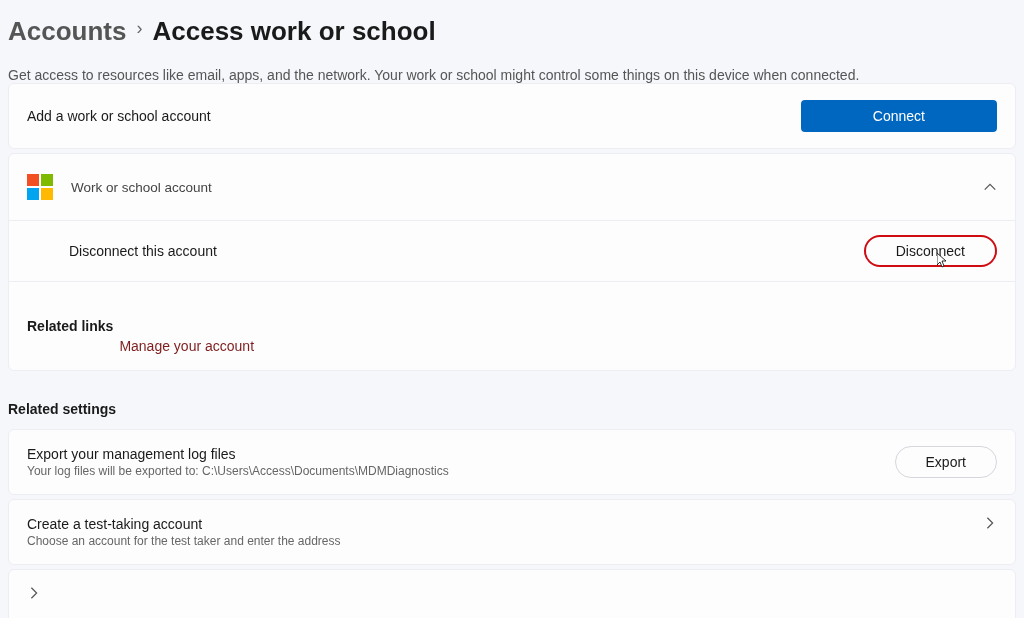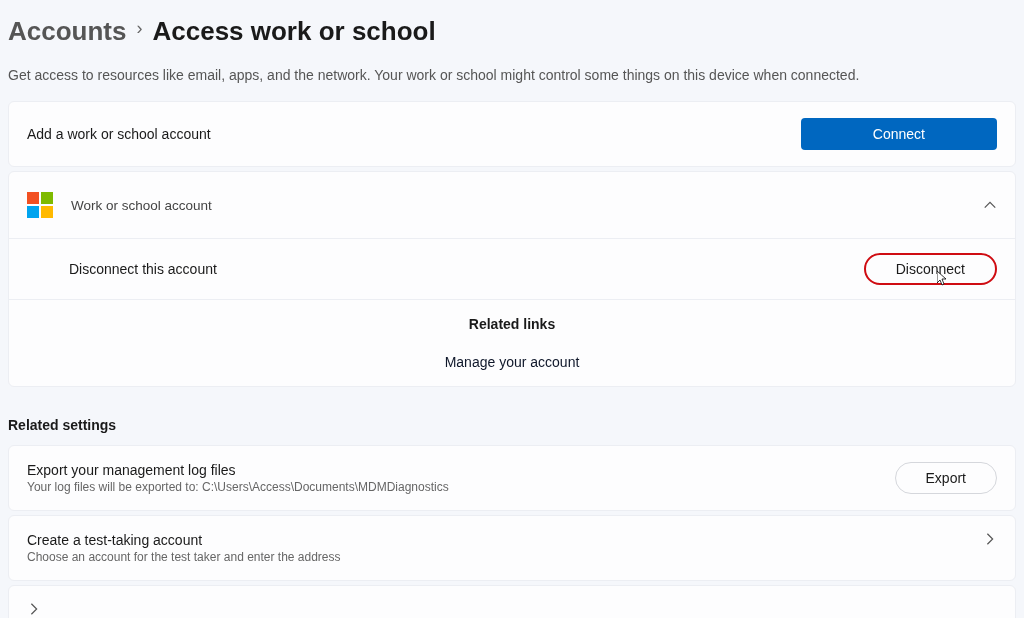--- a/index.html
+++ b/index.html
@@ -30,21 +30,20 @@
       margin-top: 2px;
     }
     .breadcrumb-title {
       font-size: 26px;
       font-weight: 600;
       color: #1a1a1a;
     }
     .page-desc {
       font-size: 14px;
       color: #555;
-      margin-bottom: 18px;
     }
     .card {
       background: #fdfdfe;
       border-radius: 6px;
       border: 1px solid #eceef3;
       margin-bottom: 4px;
     }
     .row {
       display: flex;
       align-items: center;
@@ -120,33 +119,33 @@
       position: absolute;
       right: 48px;
       top: 18px;
       font-size: 12px;
       color: #1a1a1a;
       pointer-events: none;
     }
     .links-row {
       display: flex;
       align-items: center;
-      gap: 22px;
+      gap: 6px;
       padding: 16px 18px;
-      flex-direction: column;
     }
     .links-label {
       font-size: 14px;
       font-weight: 600;
       color: #1a1a1a;
     }
     .link {
-      color: #0f172a;
-      font-size: 14px;
-      cursor: pointer;
+      color: #7f1d1d;
+      font-size: 14px;
+      cursor: pointer;
+      margin-top: 40px;
     }
     .section-heading {
       font-size: 14px;
       font-weight: 600;
       color: #1a1a1a;
       margin: 30px 0 12px 0;
     }
     .settings-card {
       background: #fdfdfe;
       border-radius: 6px;

